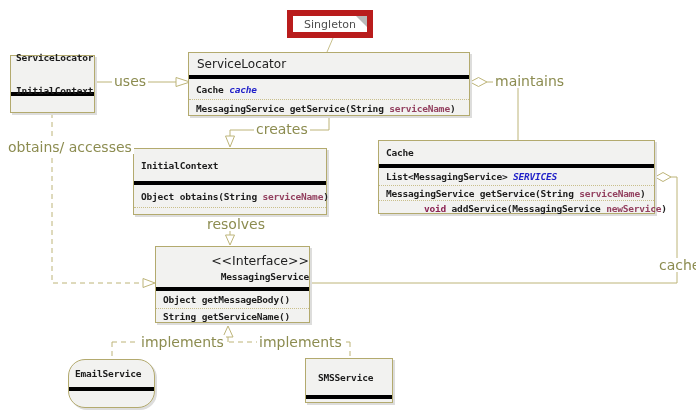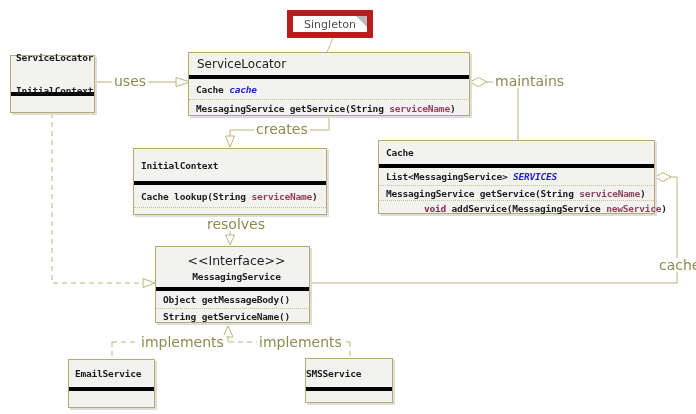--- a/index.html
+++ b/index.html
@@ -85,58 +85,59 @@
       <span>Cache </span><span class="attr-name">cache</span>
     </div>
     <div class="row mono" style="height:17px;">
       <span>MessagingService getService(String </span><span class="param">serviceName</span><span>)</span>
     </div>
   </div>
 
   <div class="uml-box" style="left:133px;top:148px;width:194px;height:67px;">
     <div class="uml-hdr mono" style="height:36px;padding-left:7px;">InitialContext</div>
     <div class="row mono" style="height:22px;">
-      <span>Cache lookup(String </span><span class="param">serviceName</span><span>)</span>
+      <span>Object obtains(String </span><span class="param">serviceName</span><span>)</span>
     </div>
     <div class="row empty-sec" style="height:8px;"></div>
   </div>
 
   <div class="uml-box" style="left:378px;top:140px;width:277px;height:74px;">
     <div class="uml-hdr mono" style="height:27px;padding-left:7px;">Cache</div>
     <div class="row mono" style="height:17px;">
       <span>List&lt;MessagingService&gt; </span><span class="attr-name">SERVICES</span>
     </div>
     <div class="row mono" style="height:15px;">
       <span>MessagingService getService(String </span><span class="param">serviceName</span><span>)</span>
     </div>
     <div class="row mono" style="height:15px;">
       <span class="kw">void</span><span> addService(MessagingService </span><span class="param">newService</span><span>)</span>
     </div>
   </div>
 
   <div class="uml-box" style="left:155px;top:246px;width:155px;height:77px;">
-    <div class="uml-hdr" style="height:44px;padding-left:8px;flex-direction:column;align-items:center;justify-content:center;">
+    <div class="uml-hdr" style="height:44px;padding-left:8px;flex-direction:column;align-items:flex-end;justify-content:center;">
       <div class="titlesans" style="font-size:12.5px;margin-bottom:3px;">&lt;&lt;Interface&gt;&gt;</div>
       <div class="mono">MessagingService</div>
     </div>
     <div class="row mono" style="height:17px;">Object getMessageBody()</div>
     <div class="row mono" style="height:16px;">String getServiceName()</div>
   </div>
 
-  <div class="uml-box" style="left:68px;top:359px;width:87px;height:49px;">
+  <div class="uml-box" style="left:68px;top:359px;width:87px;height:49px;border-radius:17px;">
     <div class="uml-hdr mono" style="height:31px;padding-left:6px;">EmailService</div>
     <div class="empty-sec" style="height:16px;"></div>
   </div>
 
   <div class="uml-box" style="left:305px;top:358px;width:88px;height:45px;">
-    <div class="uml-hdr mono" style="height:32px;padding-left:0;">SMSService</div>
+    <div class="uml-hdr mono" style="height:40px;padding-left:12px;">SMSService</div>
     <div class="empty-sec" style="height:14px;"></div>
   </div>
 
   <div class="clabel" style="left:112px;top:74px;">uses</div>
   <div class="clabel" style="left:493px;top:74px;">maintains</div>
   <div class="clabel" style="left:254px;top:122px;">creates</div>
   <div class="clabel" style="left:205px;top:217px;">resolves</div>
+  <div class="clabel" style="left:6px;top:140px;">obtains/ accesses</div>
   <div class="clabel" style="left:657px;top:258px;">caches</div>
   <div class="clabel" style="left:139px;top:335px;">implements</div>
   <div class="clabel" style="left:257px;top:335px;">implements</div>
 
 </div>
 
 </body></html>

